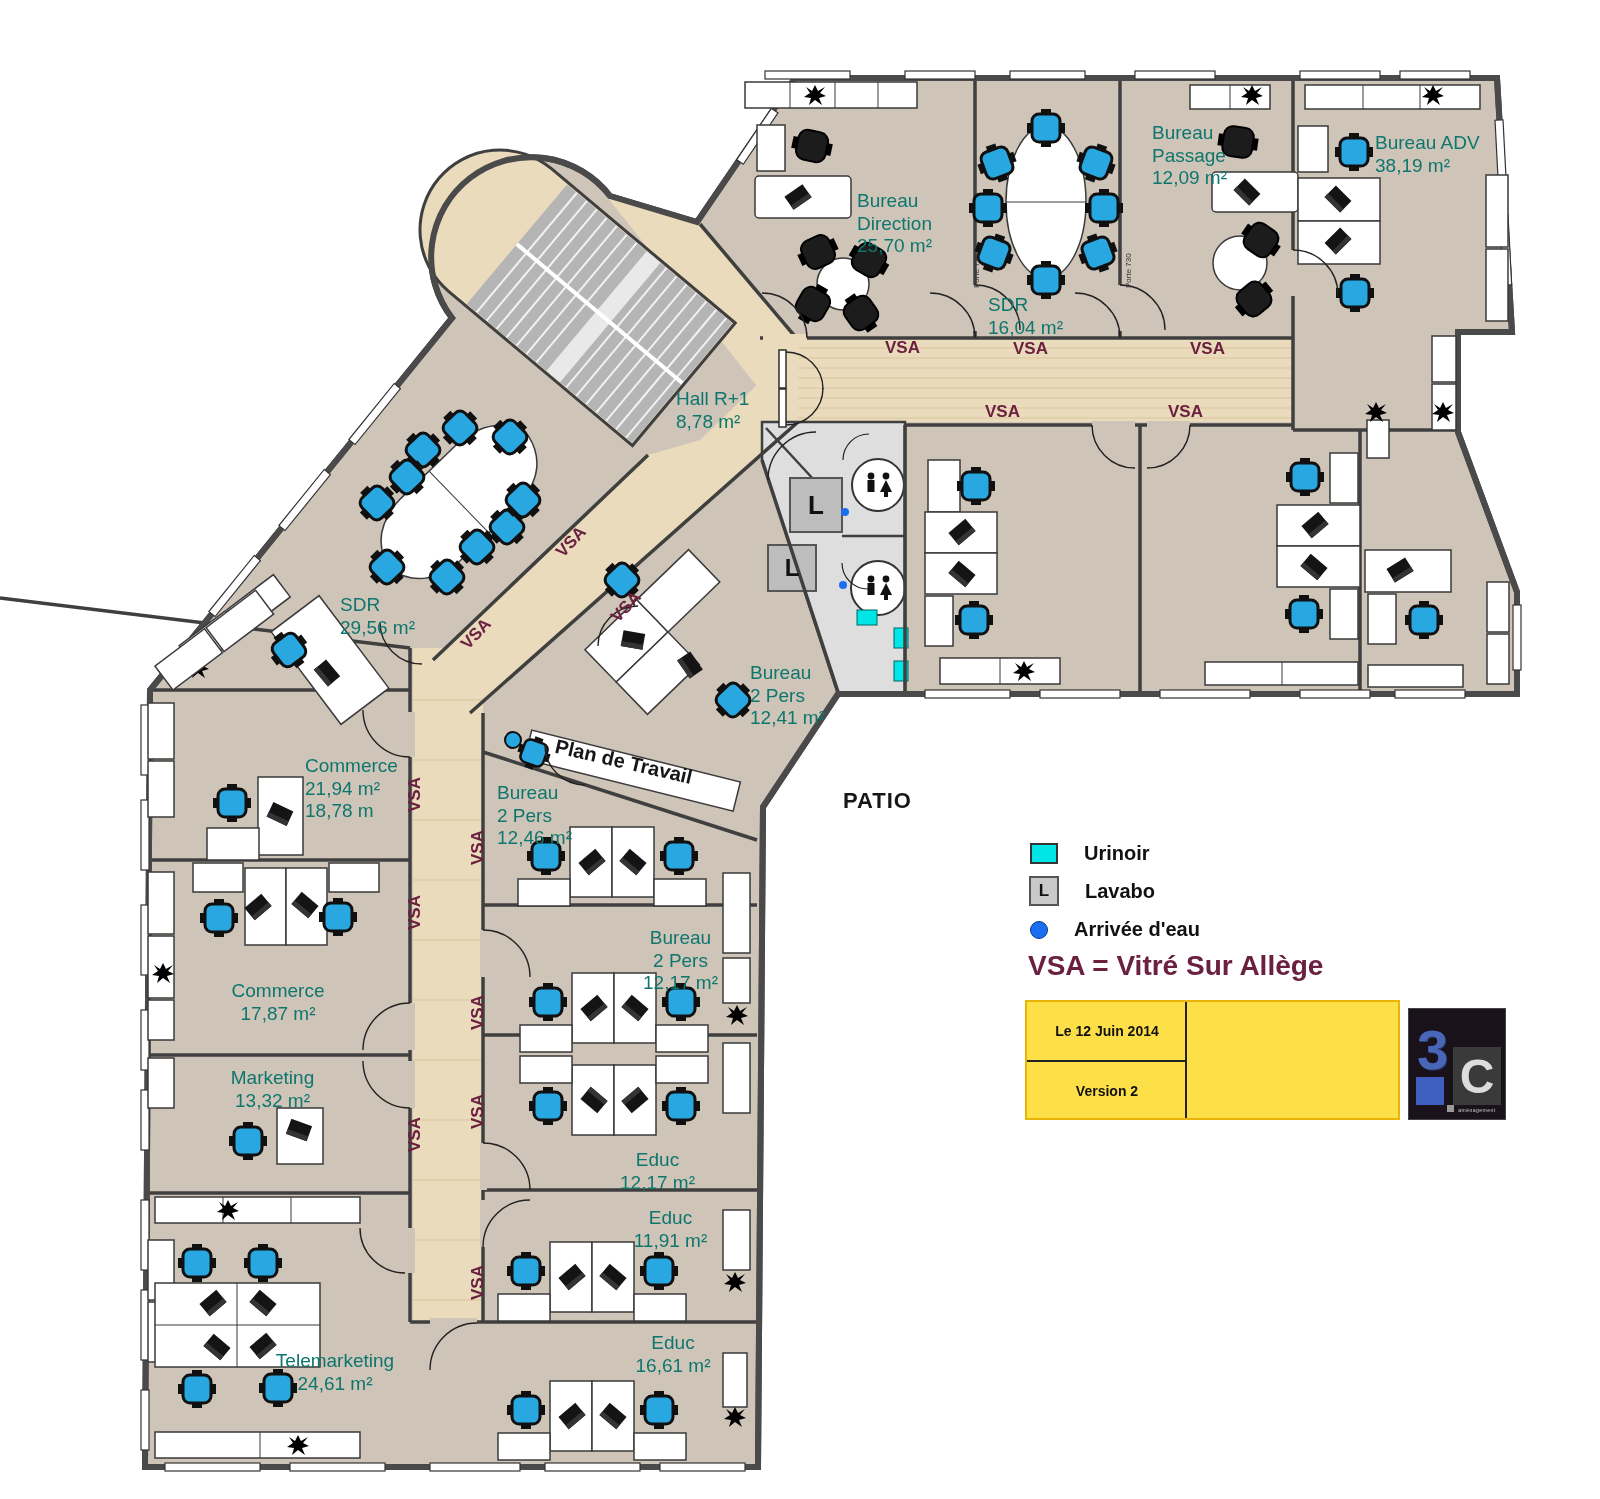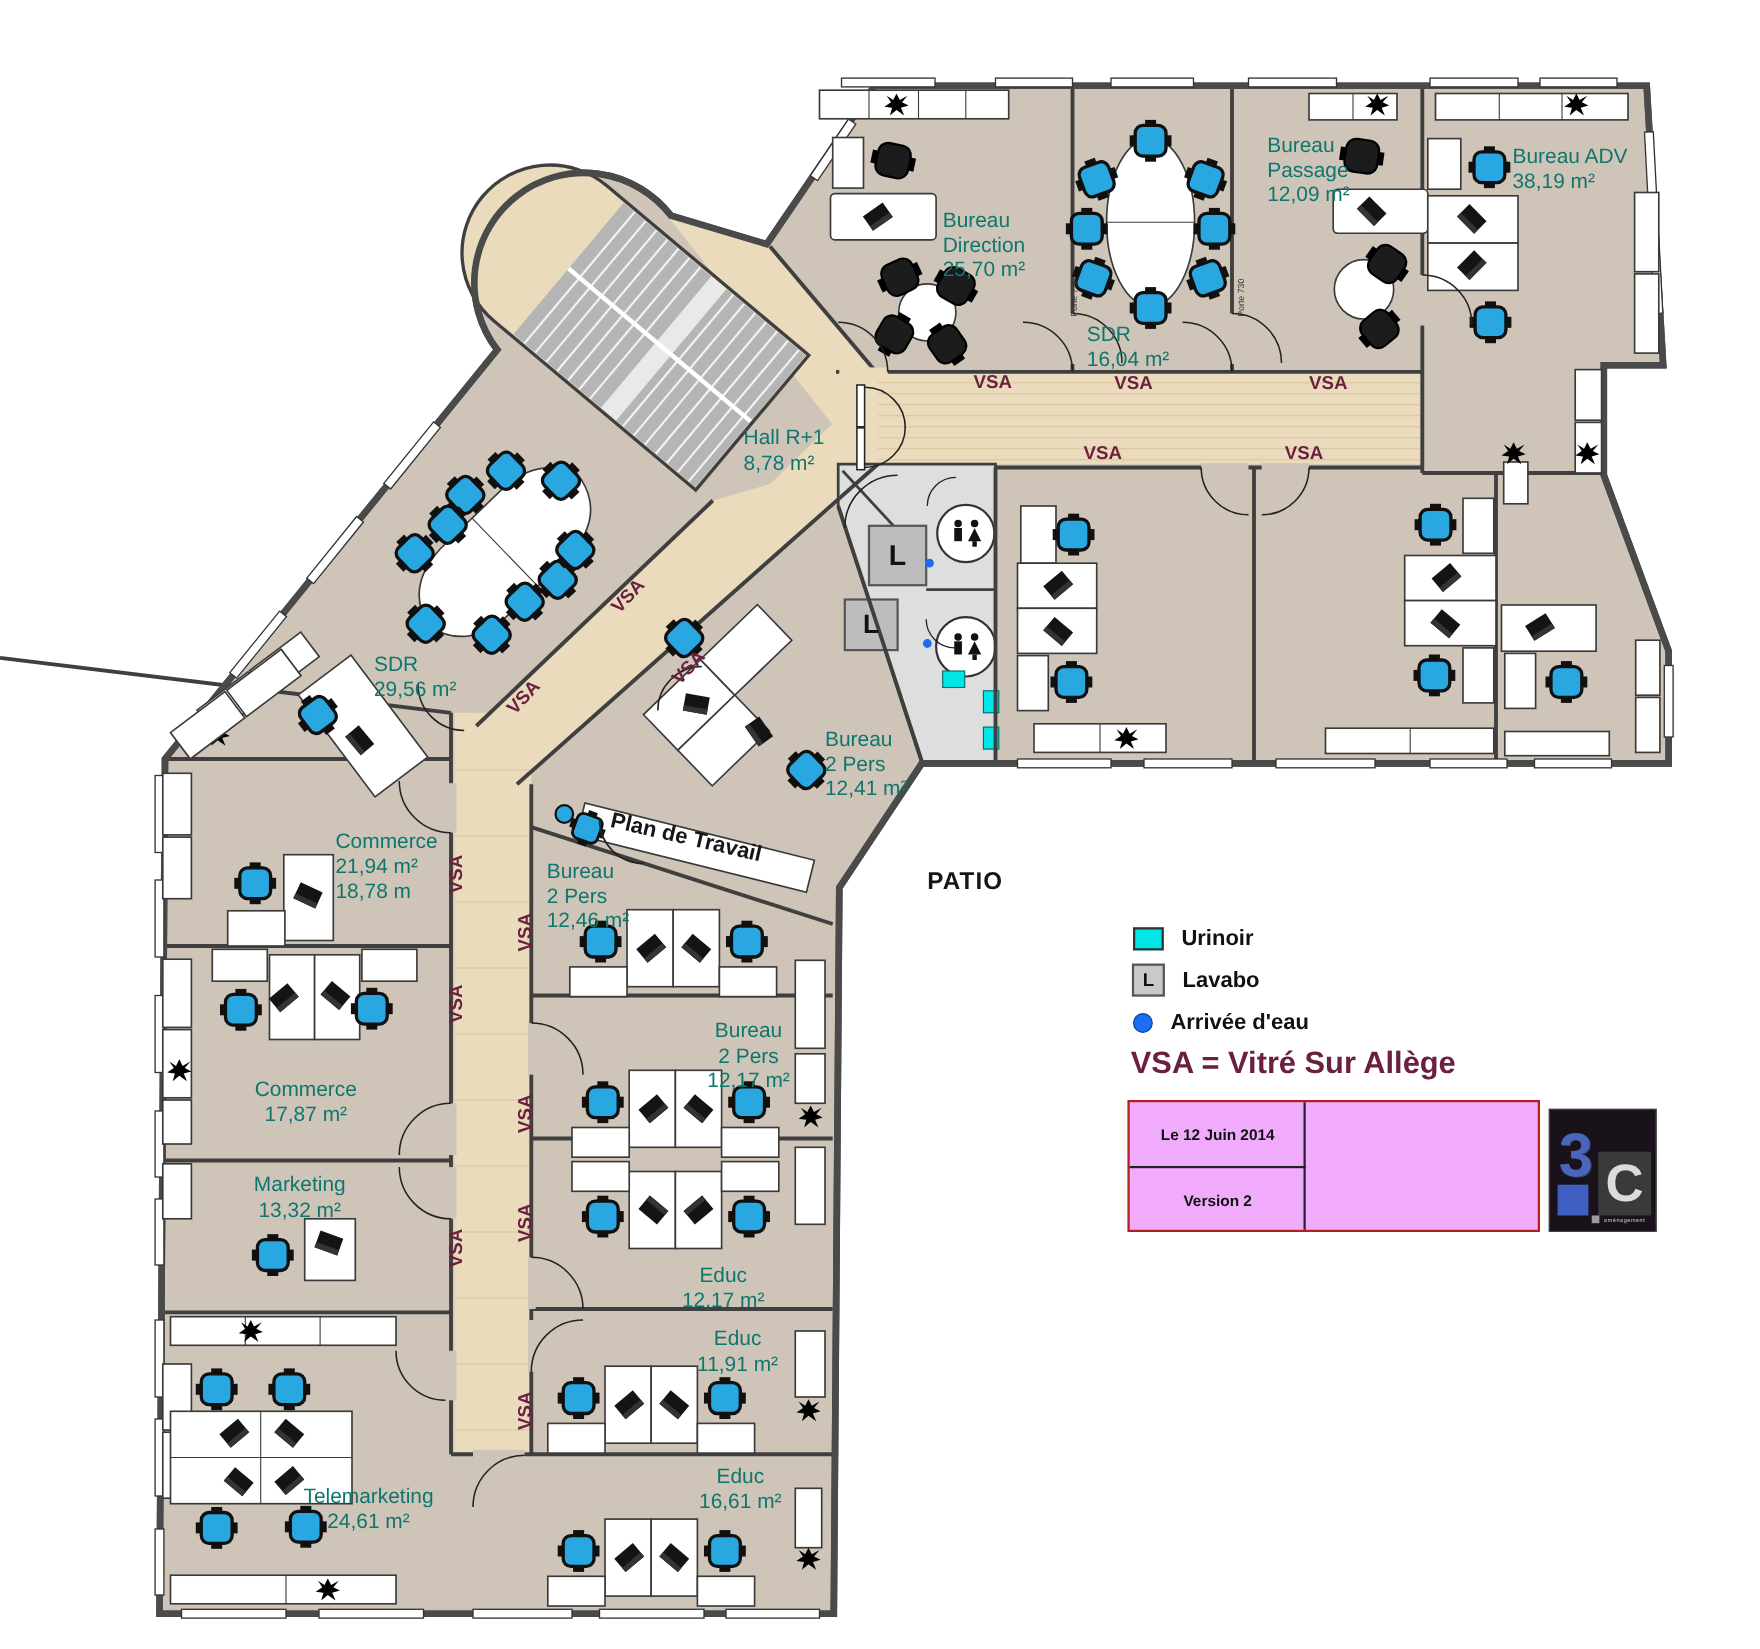--- a/index.html
+++ b/index.html
@@ -9,30 +9,30 @@
   .rl{position:absolute;font-weight:normal;font-size:19px;line-height:1.18;color:#0f766e;
       white-space:pre-line;}
   .rl.c{text-align:center;}
   .vsa{position:absolute;font-weight:bold;font-size:17px;color:#6b2040;transform-origin:0 0;
        white-space:nowrap;}
   .porte{position:absolute;font-size:8px;color:#333;transform-origin:0 0;white-space:nowrap;}
   .patio{position:absolute;font-weight:bold;font-size:22px;color:#161616;letter-spacing:1px;}
   .plan-travail{position:absolute;font-weight:bold;font-size:20px;color:#161616;
        transform:rotate(13deg);transform-origin:0 0;white-space:nowrap;}
   
-  .lg-item{position:absolute;display:flex;align-items:center;gap:16px;}
+  .lg-item{position:absolute;display:flex;align-items:center;gap:26px;}
   .lg-text{font-weight:bold;font-size:20px;color:#111;}
   .sw-urinoir{width:24px;height:17px;background:#00e6e6;border:2px solid #333;}
   .sw-lavabo{width:26px;height:26px;background:#c9c9c9;border:2px solid #555;display:flex;
       align-items:center;justify-content:center;font-weight:bold;font-size:17px;color:#111;}
   .sw-eau{width:16px;height:16px;border-radius:50%;background:#1b6ef0;border:1px solid #0a3a9a;}
   .vsa-note{position:absolute;font-weight:bold;font-size:28px;color:#6b2040;}
   
-  .tb{position:absolute;left:1025px;top:1000px;width:375px;height:120px;border:2px solid #b91c1c;
-      box-sizing:border-box;background:#f0abfc;padding-left:19px;}
+  .tb{position:absolute;left:1025px;top:1000px;width:375px;height:120px;border:2px solid #eab308;
+      box-sizing:border-box;background:#fde047;padding-left:19px;}
   .tb .col-l{position:absolute;left:0;top:0;width:160px;height:100%;border-right:2px solid #222;
       box-sizing:border-box;}
   .tb .row1{position:absolute;left:0;top:0;width:160px;height:60px;border-bottom:2px solid #222;
       box-sizing:border-box;display:flex;align-items:center;justify-content:center;
       font-weight:bold;font-size:14px;color:#111;}
   .tb .row2{position:absolute;left:0;top:60px;width:160px;height:58px;display:flex;
       align-items:center;justify-content:center;font-weight:bold;font-size:14px;color:#111;}
   .tb .cell-main{position:absolute;left:160px;top:0;width:215px;height:100%;display:flex;
       flex-direction:column;align-items:center;justify-content:center;font-weight:bold;
       font-size:30px;color:#111;line-height:1.15;}

